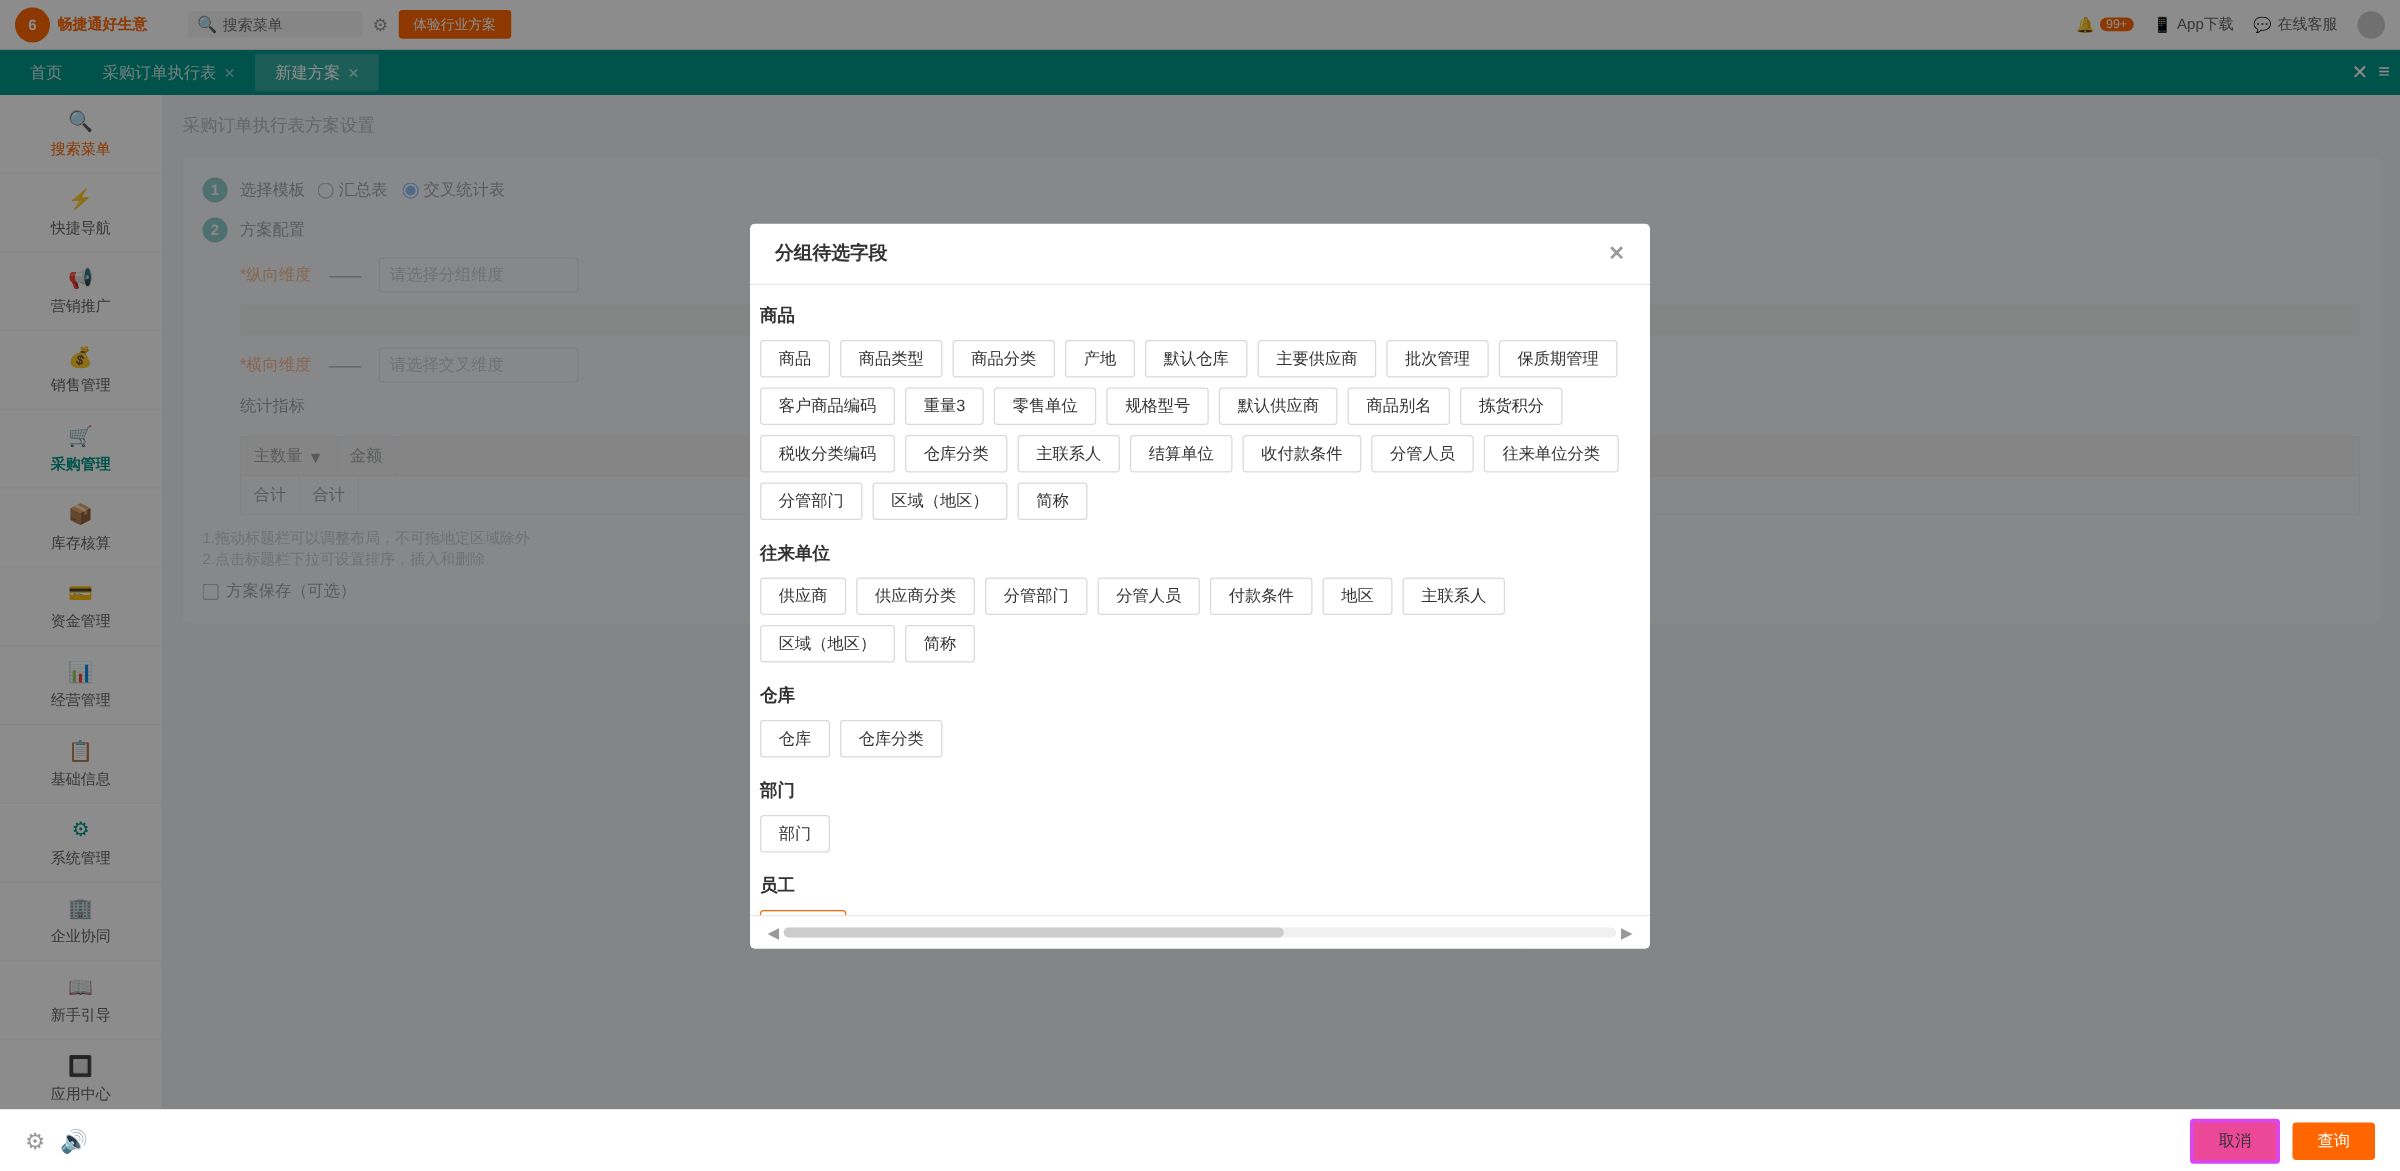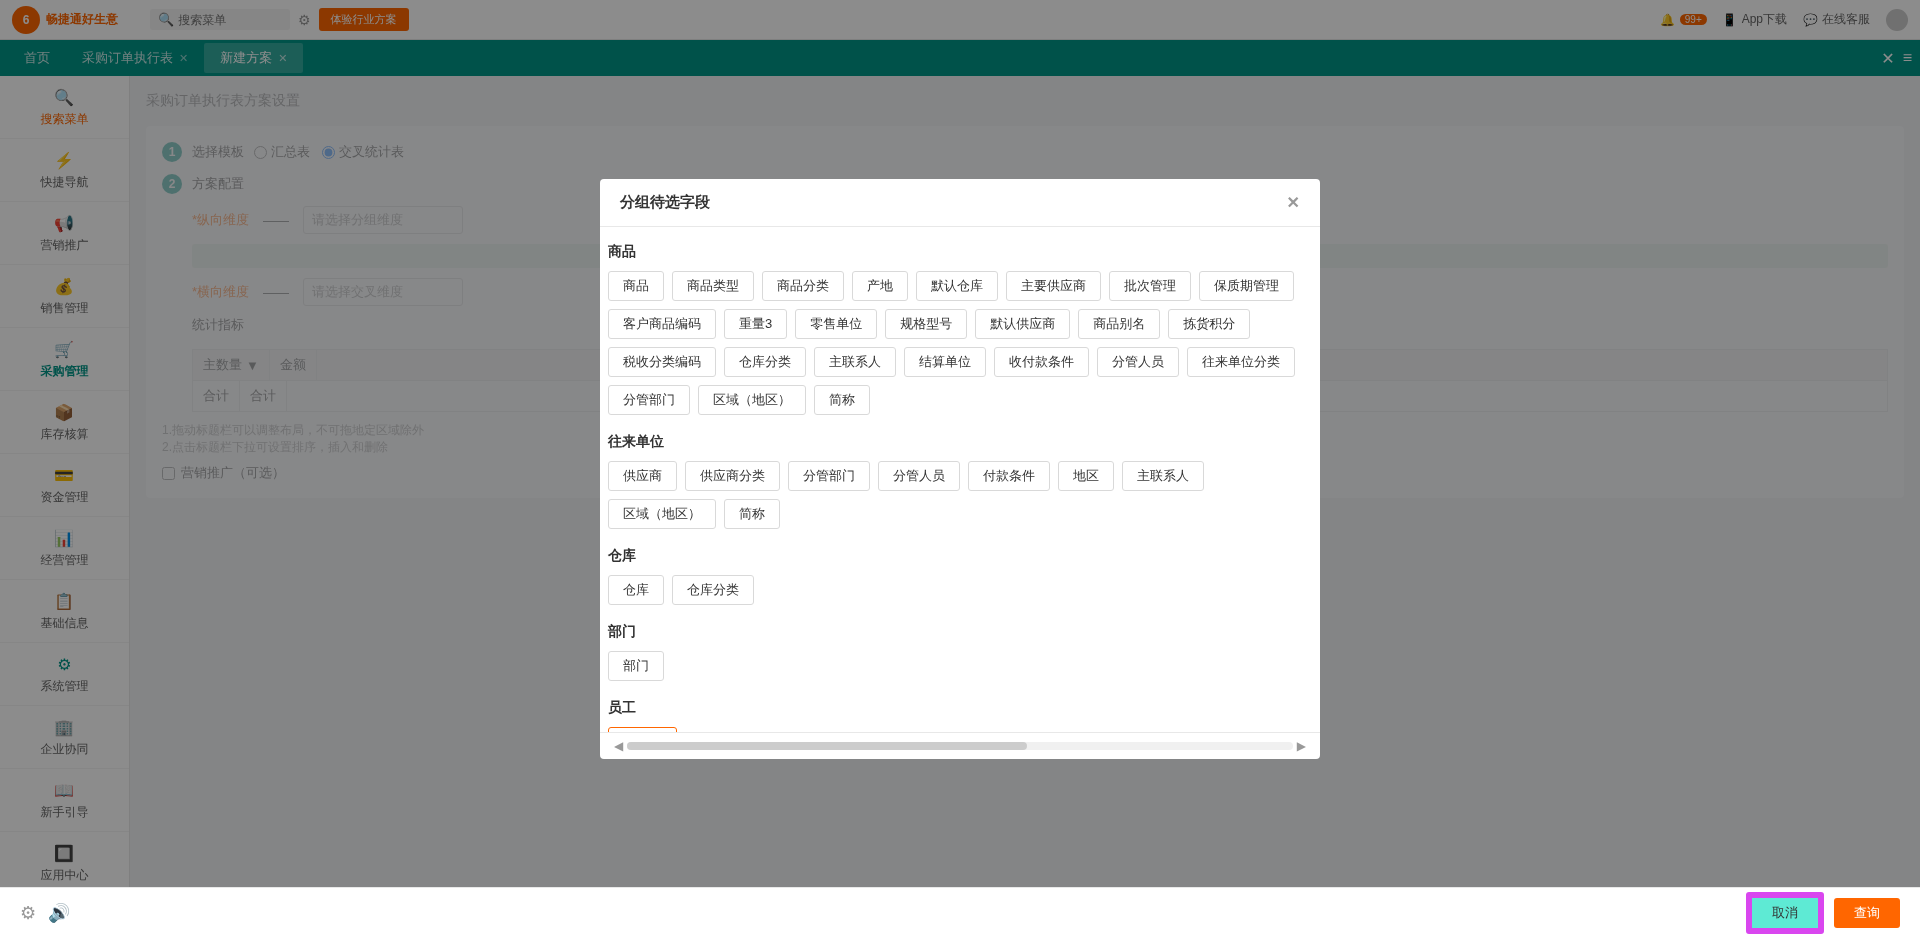--- a/index.html
+++ b/index.html
@@ -226,22 +226,22 @@
       background: #fff;
       border-top: 1px solid #e8e8e8;
       display: flex;
       align-items: center;
       justify-content: flex-end;
       padding: 0 20px;
       gap: 10px;
       z-index: 300;
     }
     .btn-default {
-      border: 6px solid #d946ef;
-      background: #5eead4;
+      border: 3px solid #d946ef;
+      background: #ec4899;
       color: #333;
       border-radius: 3px;
       padding: 6px 20px;
       cursor: pointer;
       font-size: 13px;
     }
     .btn-primary {
       background: #f60;
       color: #fff;
       border: none;
@@ -483,21 +483,21 @@
           <div class="table-cell">合计</div>
         </div>
       </div>
     </div>
     <div style="color:#999; font-size:12px; margin: 8px 0;">
       <div>1.拖动标题栏可以调整布局，不可拖地定区域除外</div>
       <div>2.点击标题栏下拉可设置排序，插入和删除</div>
     </div>
     <div class="checkbox-row">
       <input type="checkbox" style="">
-      <span>营销推广（可选）</span>
+      <span>方案保存（可选）</span>
     </div>
   </div>
 </div>
 
 <div class="modal-overlay">
   <div class="modal">
     <div class="modal-header">
       <span>分组待选字段</span>
       <span class="modal-close">✕</span>
     </div>

